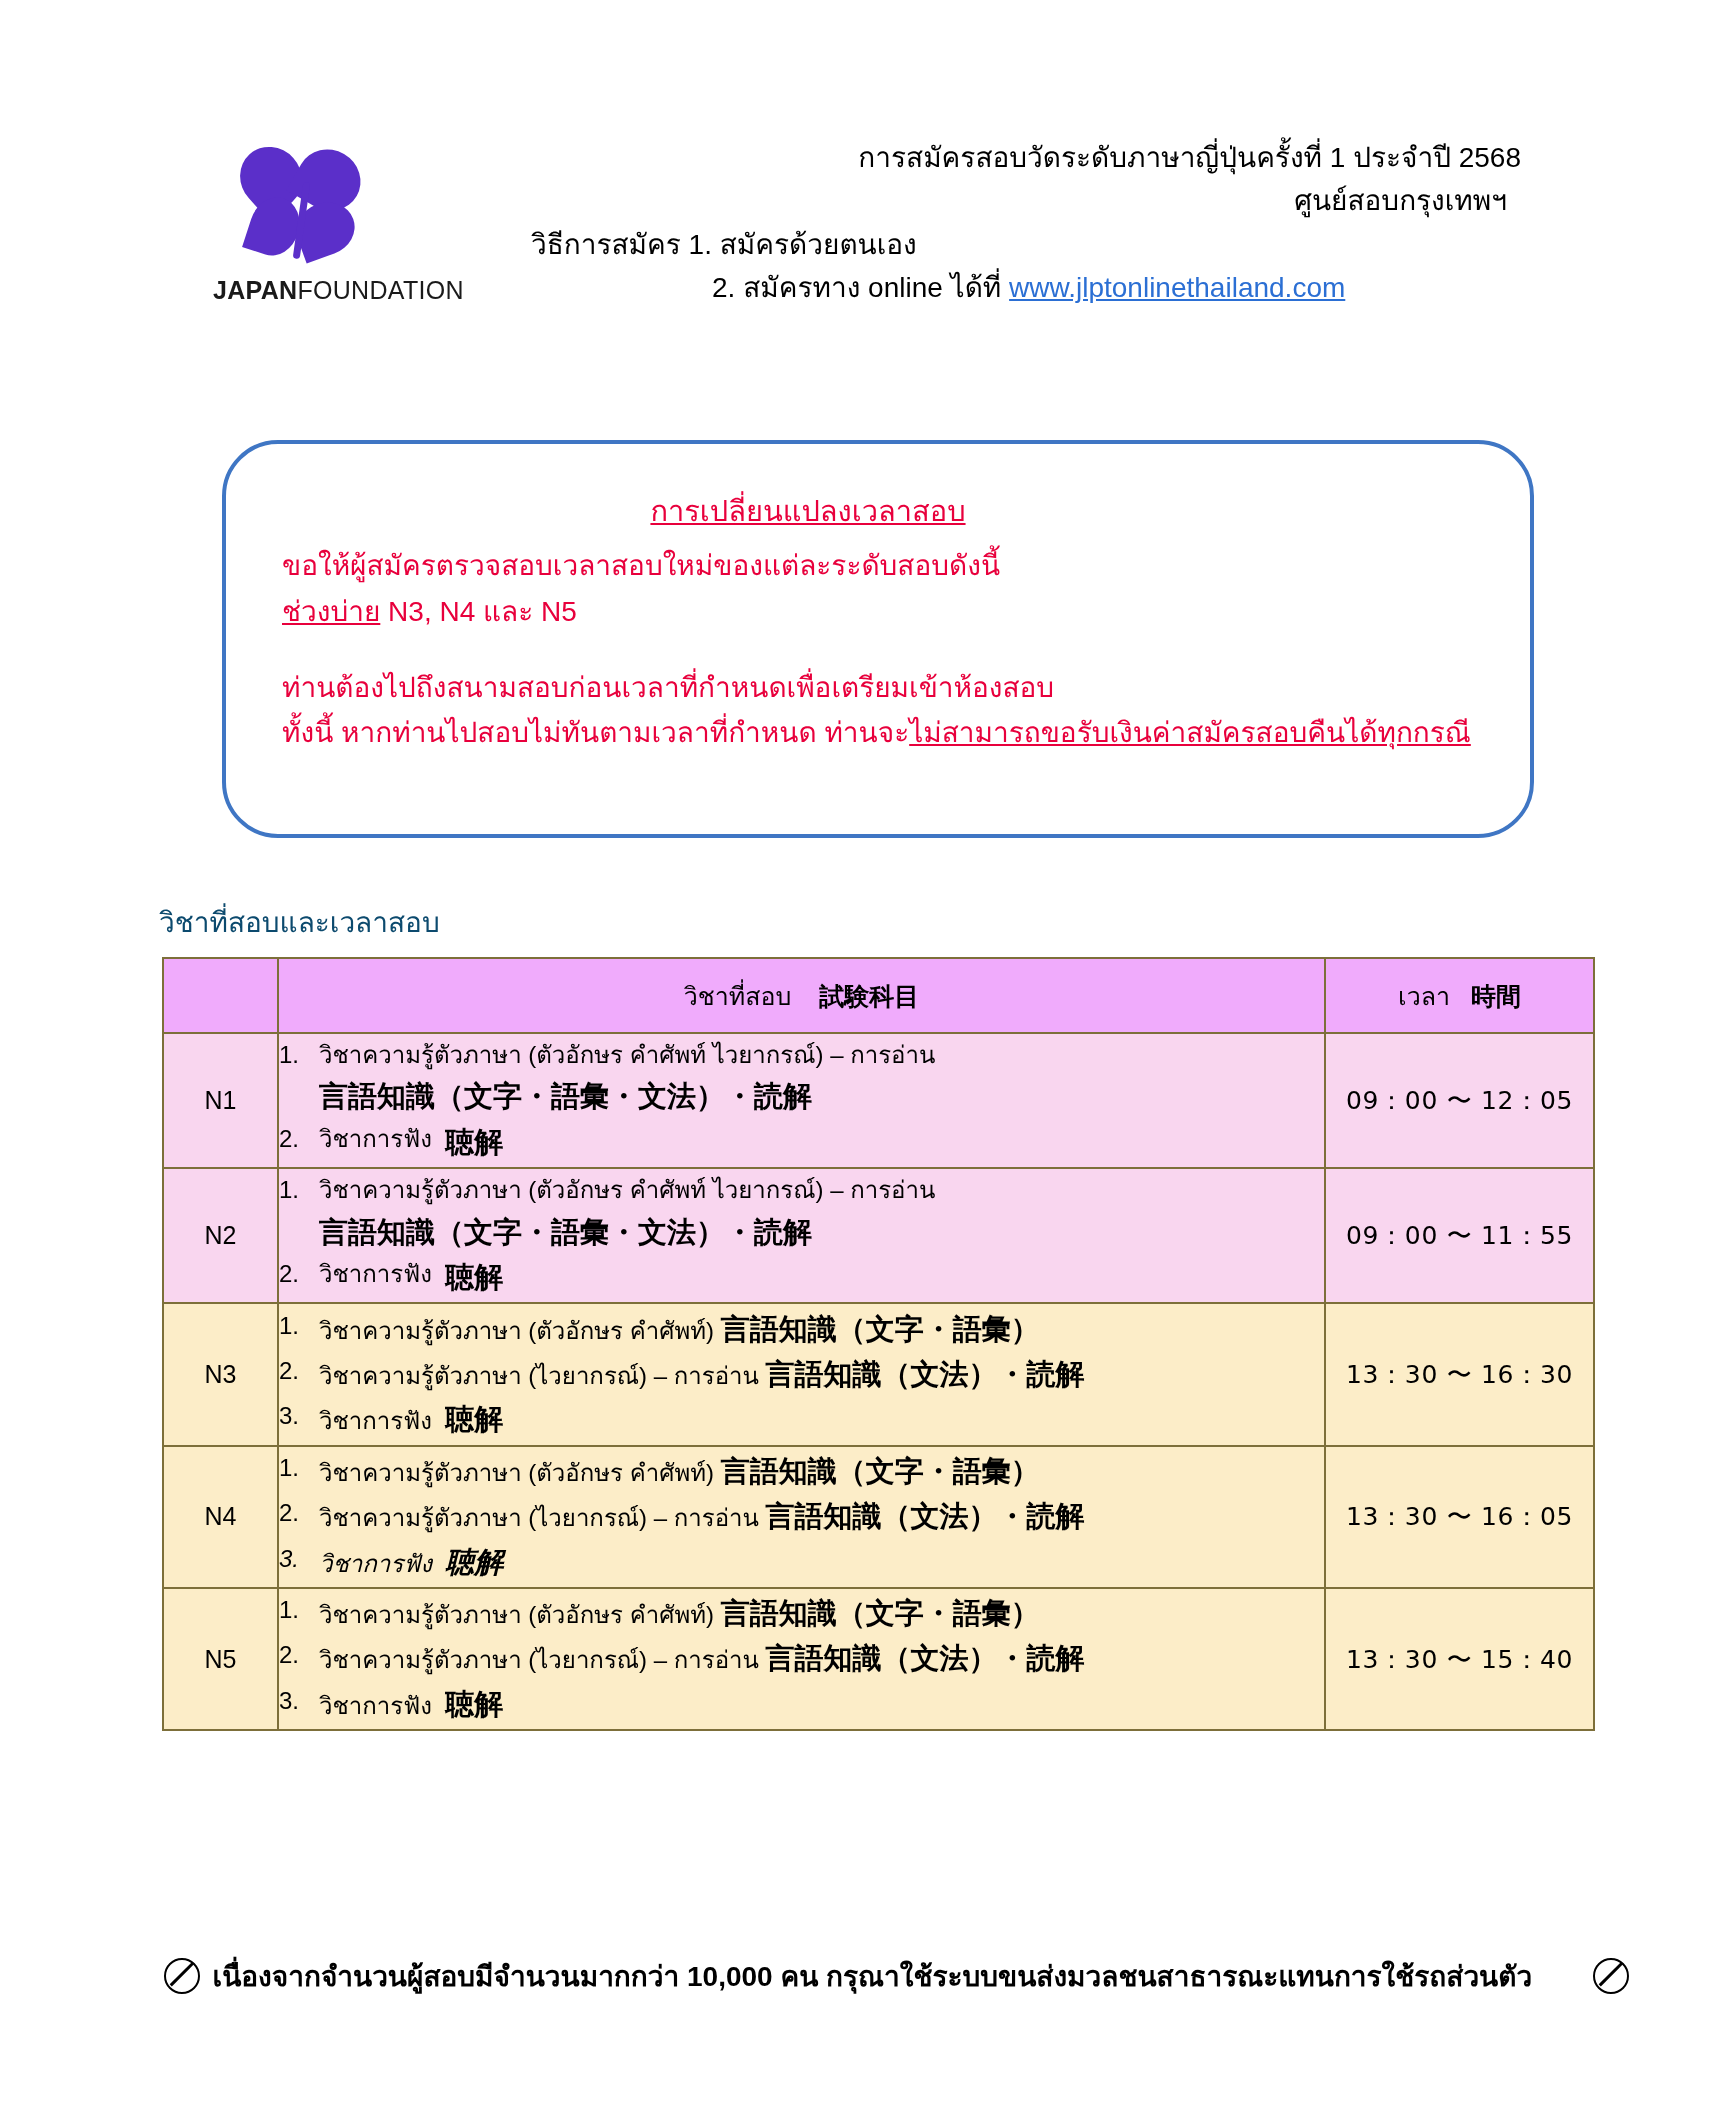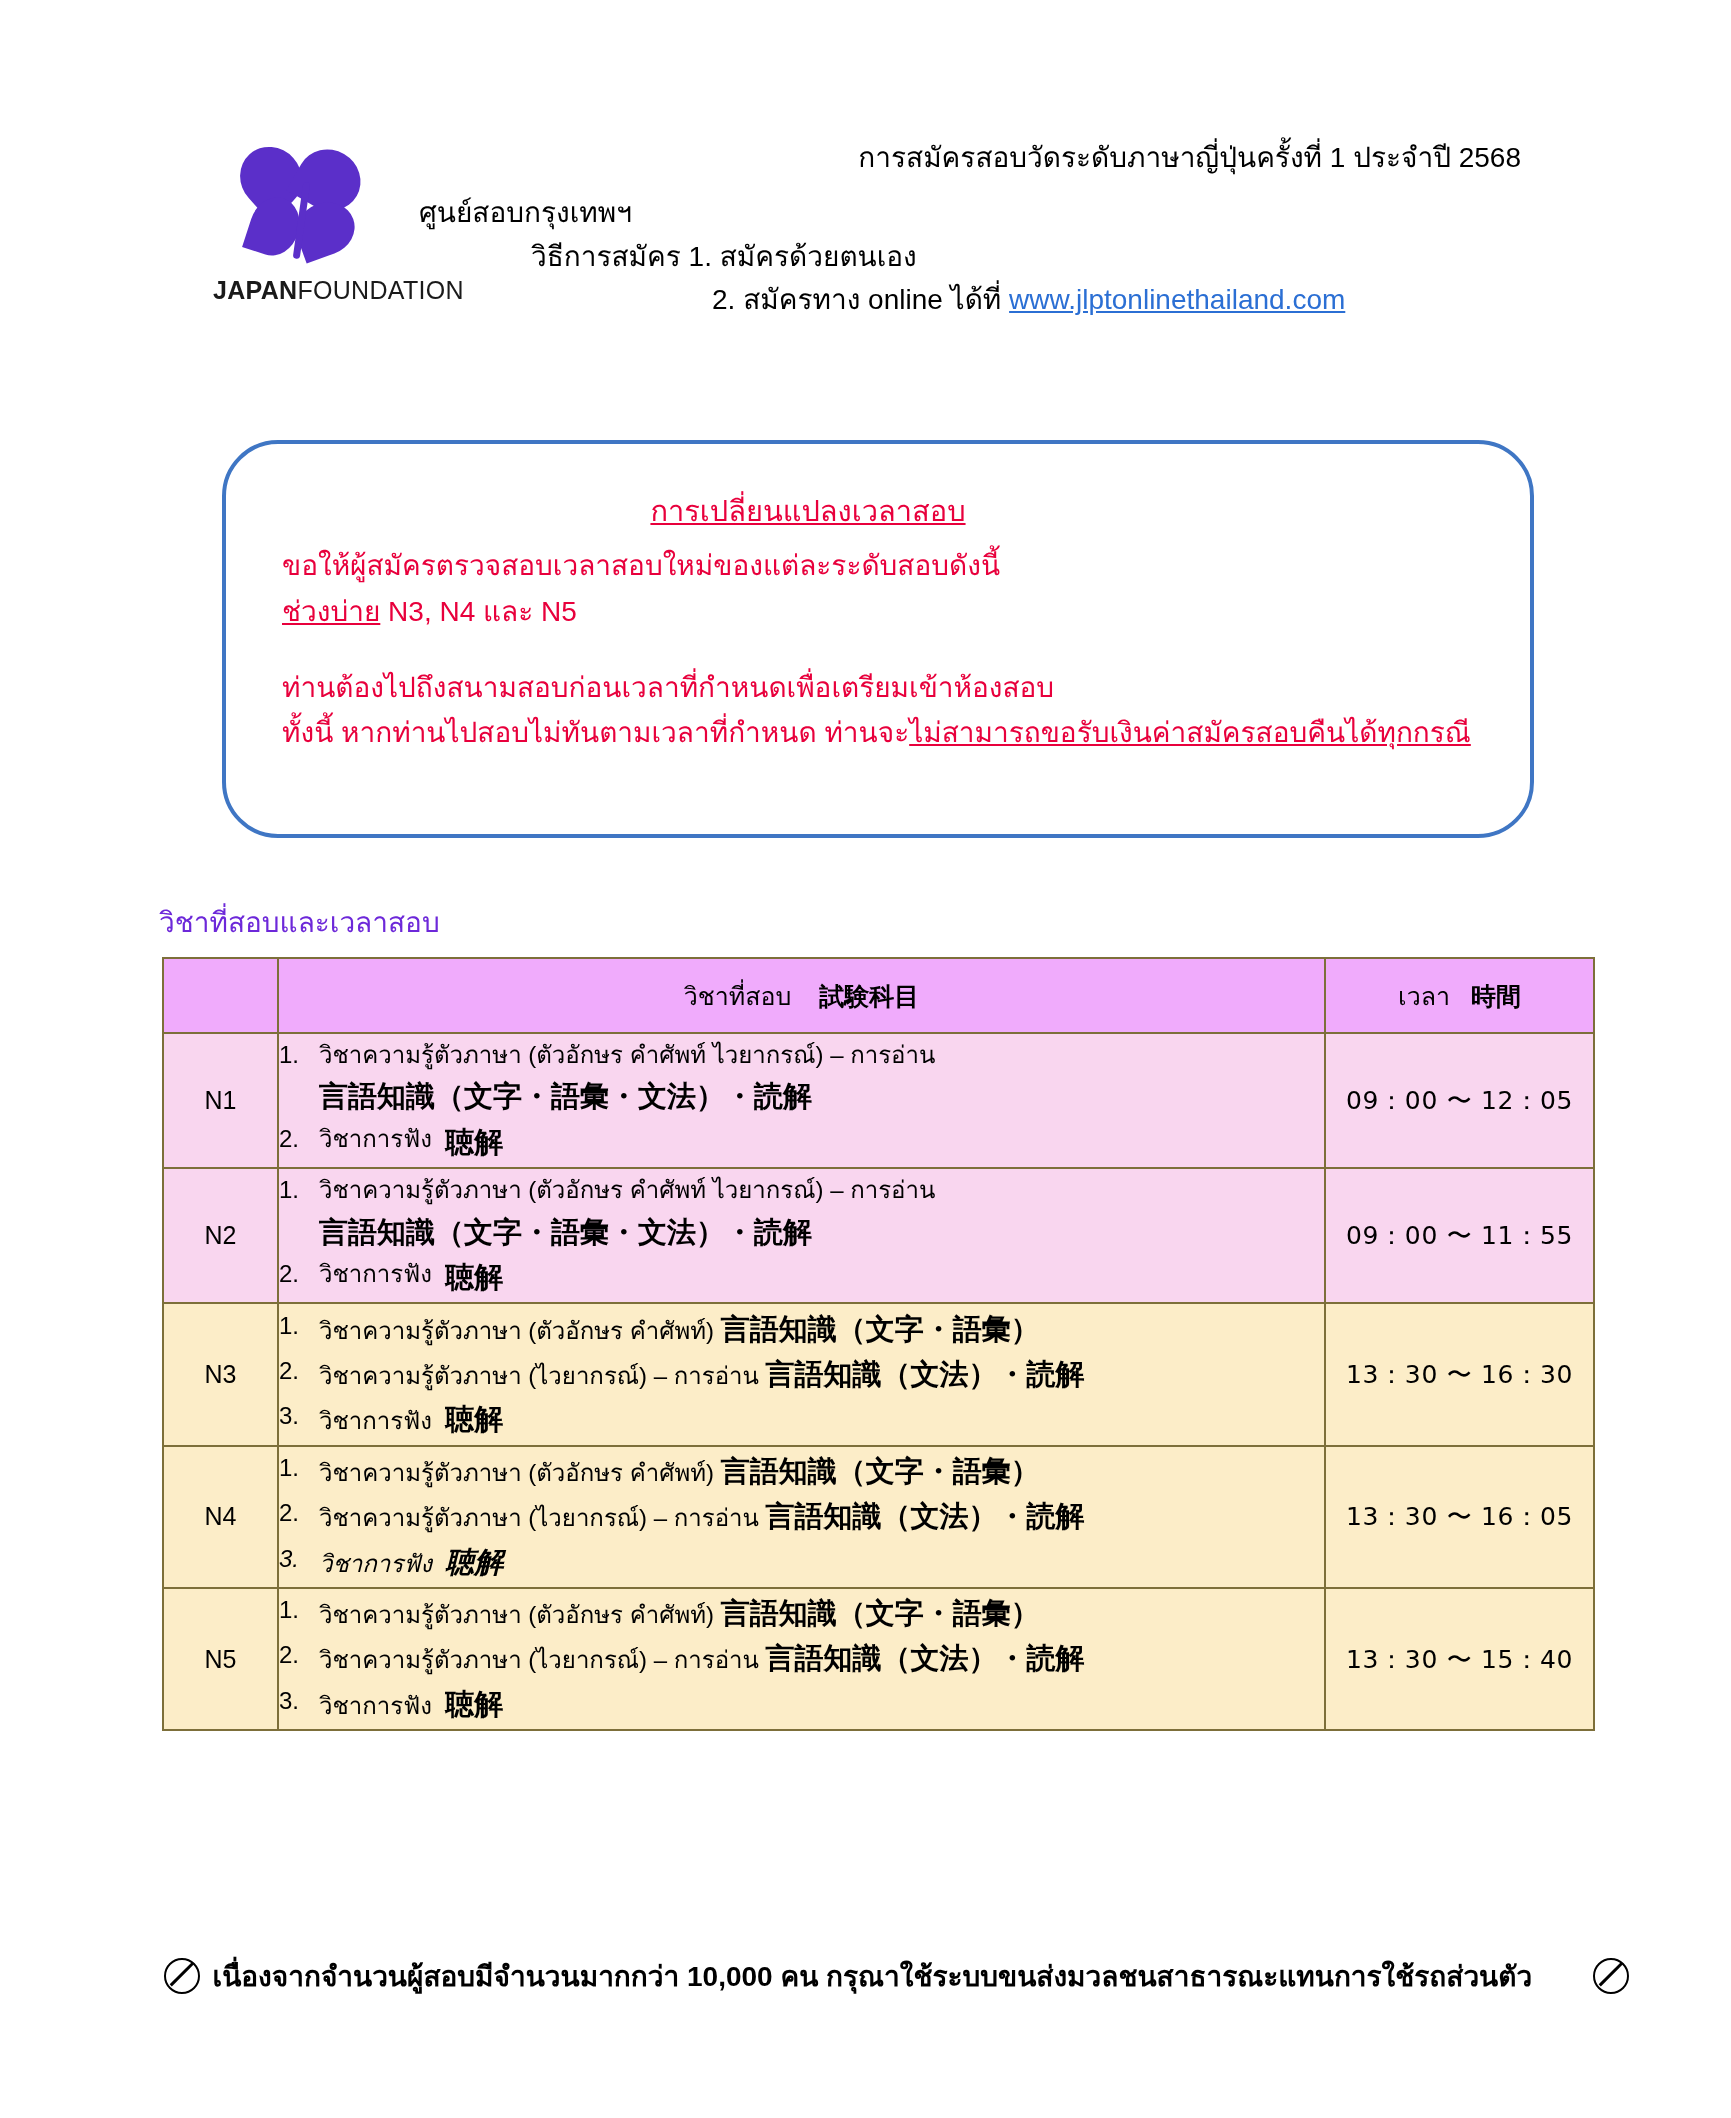--- a/index.html
+++ b/index.html
@@ -76,21 +76,21 @@
     top: 136px;
     width: 1186px;
   }
   .hl {
     font-family: "Liberation Sans", sans-serif;
     font-size: 28px;
     line-height: 1.55;
     color: #000;
   }
   .hl.r1 { text-align: right; padding-right: 84px; }
-  .hl.r2 { text-align: left; padding-right: 98px; margin-top: 12px; }
+  .hl.r2 { text-align: right; padding-right: 98px; }
   .hl.r3 { padding-left: 112px; }
   .hl.r4 { padding-left: 293px; }
   .link {
     color: #2b6fd4;
     text-decoration: underline;
   }
 
   
   .notice-box {
     position: absolute;
@@ -128,21 +128,21 @@
   .notice-line { margin-left: 14px; }
   .u { text-decoration: underline; }
 
   
   .section-title {
     position: absolute;
     left: 159px;
     top: 900px;
     font-family: Liberation Mono, monospace;
     font-size: 28px;
-    color: #6d28d9;
+    color: #0c4a6e;
   }
   table.exam {
     position: absolute;
     left: 162px;
     top: 957px;
     width: 1431px;
     border-collapse: collapse;
     table-layout: fixed;
   }
   table.exam td, table.exam th {

